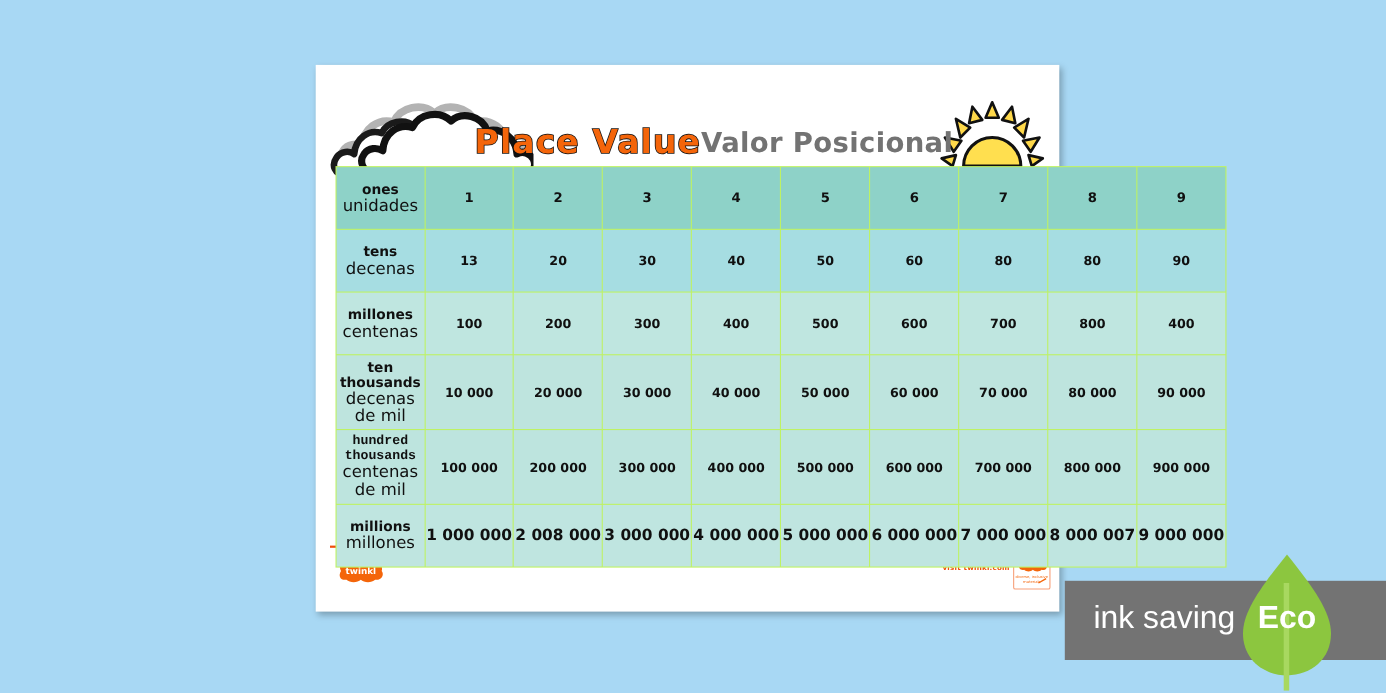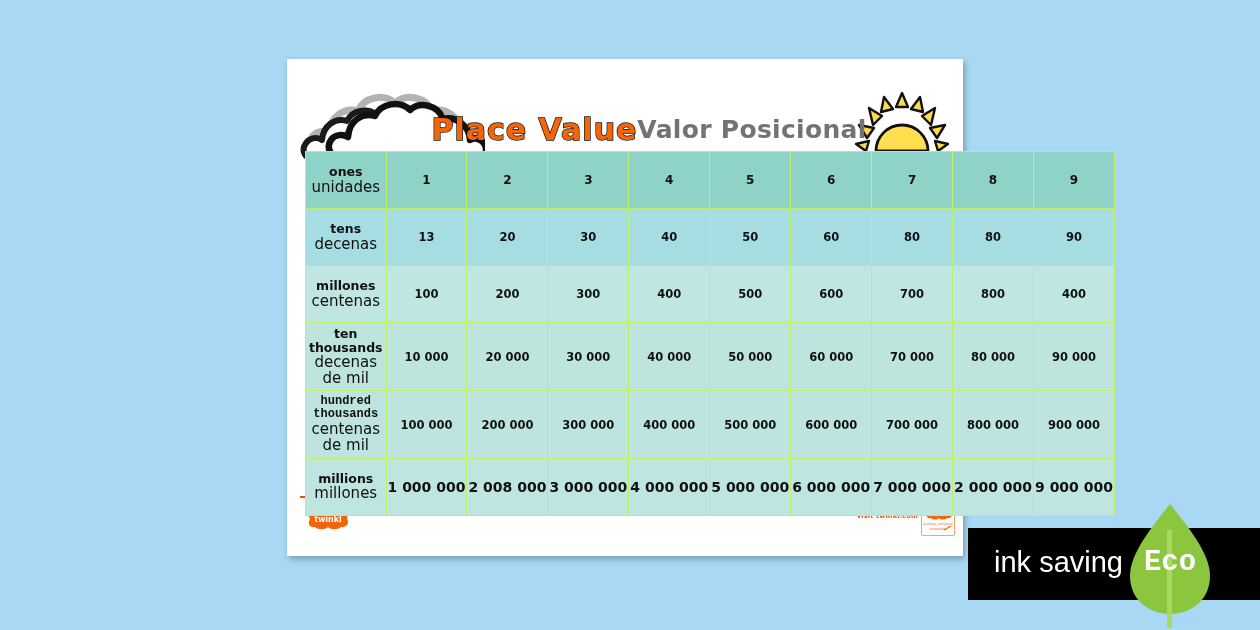--- a/index.html
+++ b/index.html
@@ -182,21 +182,21 @@
   }
   .twinkl-card svg { display: block; }
 
   
   #eco-badge {
     position: absolute;
     left: 968px;
     top: 528px;
     width: 292px;
     height: 72px;
-    background: #000000;
+    background: #737373;
     z-index: 20;
   }
   #eco-text {
     position: absolute;
     left: 26px;
     top: 18px;
     font-family: "Liberation Sans", sans-serif;
     font-size: 29px;
     color: #ffffff;
     letter-spacing: 0px;
@@ -208,21 +208,21 @@
     width: 100px;
     height: 128px;
   }
   #eco-leaf svg { display: block; }
   #eco-leaf-label {
     position: absolute;
     left: 168px;
     top: 18px;
     width: 68px;
     text-align: center;
-    font-family: Liberation Mono, monospace;
+    font-family: Liberation Sans, sans-serif;
     font-size: 29px;
     font-weight: bold;
     color: #ffffff;
   }
 </style>
 </head>
 <body>
 
 <div id="stage">
 
@@ -352,21 +352,21 @@
             <span class="en">millions</span>
             <span class="es">millones</span>
           </td>
           <td class="cell">1 000 000</td>
           <td class="cell">2 008 000</td>
           <td class="cell">3 000 000</td>
           <td class="cell">4 000 000</td>
           <td class="cell">5 000 000</td>
           <td class="cell">6 000 000</td>
           <td class="cell">7 000 000</td>
-          <td class="cell">2 000 000</td>
+          <td class="cell">8 000 007</td>
           <td class="cell">9 000 000</td>
         </tr>
       </tbody>
     </table>
 
     <div id="footer-rule"></div>
     <div id="footer">
 
       <div class="twinkl-logo">
         <svg width="46" height="22" viewBox="0 0 46 22">

